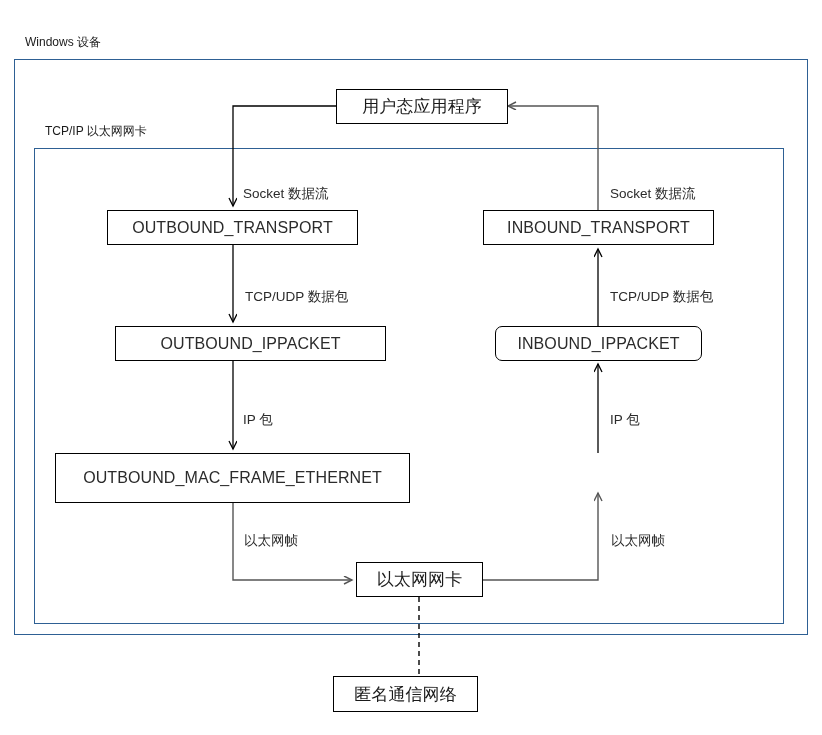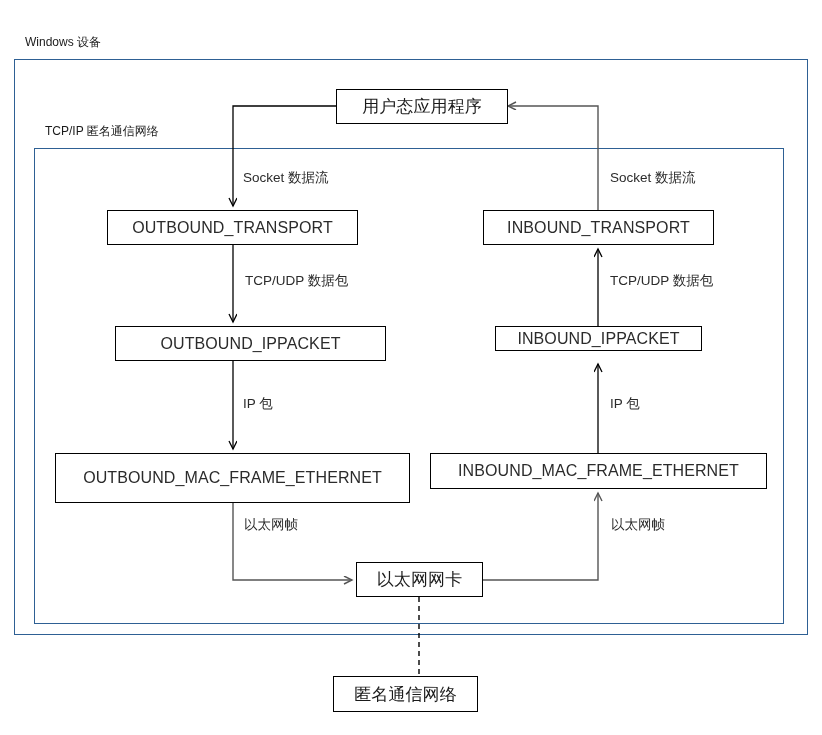--- a/index.html
+++ b/index.html
@@ -50,20 +50,21 @@
     font-size: 17px;
     color: #1a1a1a;
   }
   
   .edge-label {
     position: absolute;
     font-size: 13.5px;
     color: #2b2b2b;
     white-space: nowrap;
     line-height: 1;
+    margin-top: 16px;
   }
   
   #wires {
     position: absolute;
     left: 0;
     top: 0;
     width: 822px;
     height: 735px;
     pointer-events: none;
   }
@@ -86,21 +87,21 @@
 </style>
 </head>
 <body>
 
 <div id="canvas">
 
   <div class="frame-label" style="left:25px; top:36px;">Windows 设备</div>
 
   <div class="frame" style="left:14px; top:59px; width:794px; height:576px;"></div>
 
-  <div class="frame-label" style="left:45px; top:125px;">TCP/IP 匿名通信网络</div>
+  <div class="frame-label" style="left:45px; top:125px;">TCP/IP 以太网网卡</div>
 
   <div class="frame" style="left:34px; top:148px; width:750px; height:476px;"></div>
 
   <svg id="wires" viewBox="0 0 822 735">
     <defs>
       <marker id="ah" markerWidth="12" markerHeight="12" refX="9" refY="4" orient="auto" markerUnits="userSpaceOnUse">
         <path d="M1,0 L9,4 L1,8" fill="none" stroke="#555555" stroke-width="1.4"></path>
       </marker>
       <marker id="ahd" markerWidth="12" markerHeight="12" refX="9" refY="4" orient="auto" markerUnits="userSpaceOnUse">
         <path d="M1,0 L9,4 L1,8" fill="none" stroke="#000000" stroke-width="1.3"></path>
@@ -127,25 +128,24 @@
   </svg>
 
   <div class="node cjk" style="left:336px; top:89px; width:172px; height:35px;text-align:right;">用户态应用程序</div>
 
   <div class="node" style="left:107px; top:210px; width:251px; height:35px;">OUTBOUND_TRANSPORT</div>
 
   <div class="node" style="left:483px; top:210px; width:231px; height:35px;">INBOUND_TRANSPORT</div>
 
   <div class="node" style="left:115px; top:326px; width:271px; height:35px;">OUTBOUND_IPPACKET</div>
 
-  <div class="node" style="left:495px; top:326px; width:207px; height:25px;">INBOUND_IPPACKET</div>
+  <div class="node" style="left:495px; top:326px; width:207px; height:35px;border-radius:7px;">INBOUND_IPPACKET</div>
 
   <div class="node" style="left:55px; top:453px; width:355px; height:50px;">OUTBOUND_MAC_FRAME_ETHERNET</div>
 
-  <div class="node" style="left:430px; top:453px; width:337px; height:36px;">INBOUND_MAC_FRAME_ETHERNET</div>
 
   <div class="node cjk" style="left:356px; top:562px; width:127px; height:35px;">以太网网卡</div>
 
   <div class="node cjk" style="left:333px; top:676px; width:145px; height:36px;">匿名通信网络</div>
 
   <div class="edge-label" style="left:243px; top:171px;">Socket 数据流</div>
 
   <div class="edge-label" style="left:610px; top:171px;">Socket 数据流</div>
 
   <div class="edge-label" style="left:245px; top:274px;">TCP/UDP 数据包</div>

